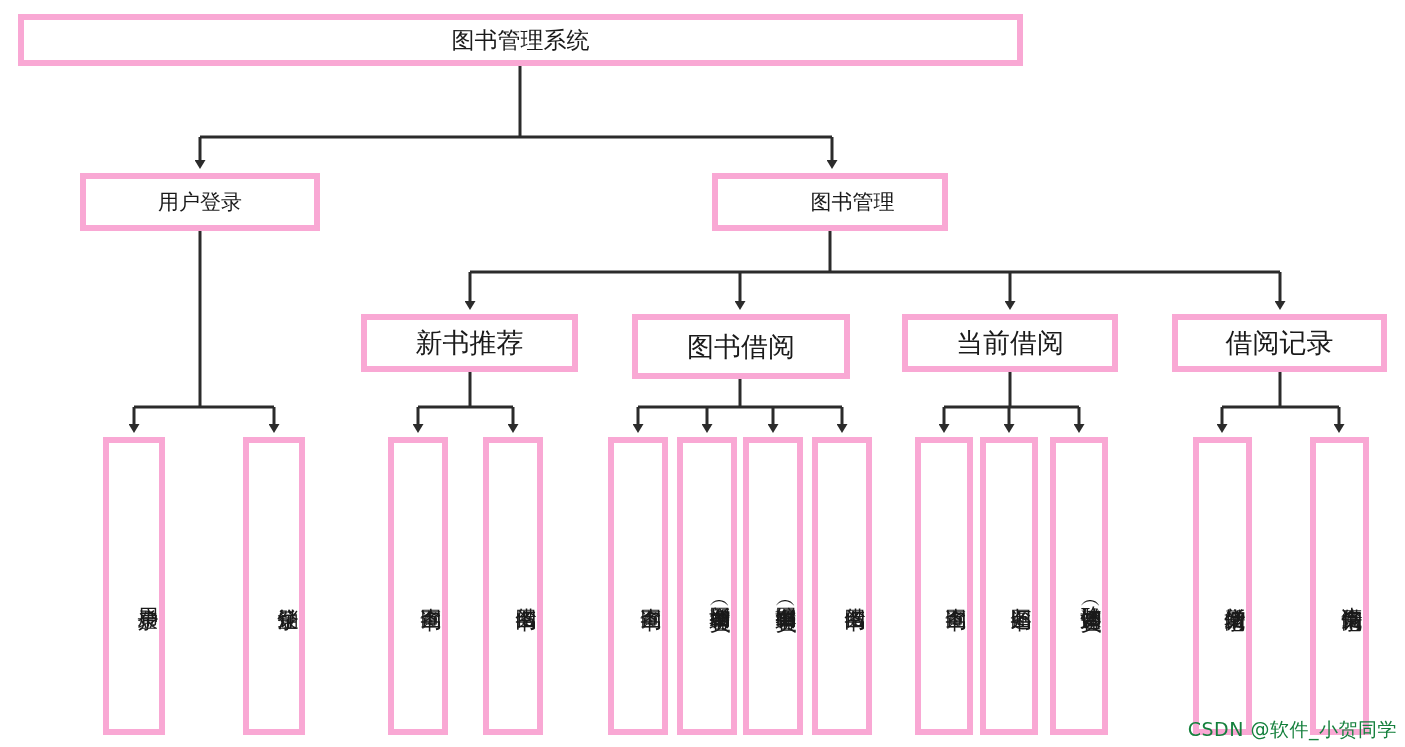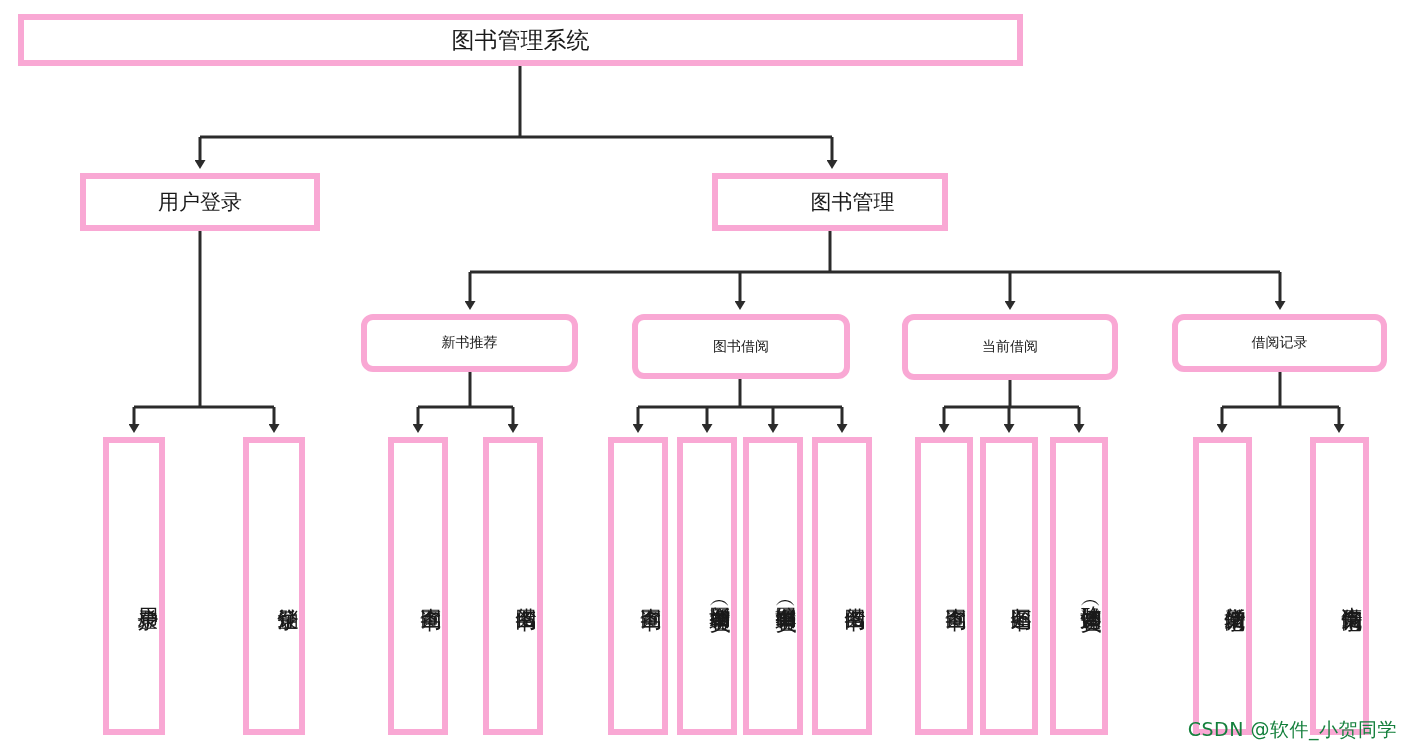--- a/index.html
+++ b/index.html
@@ -27,22 +27,21 @@
     justify-content: center;
     color: #1a1a1a;
   }
   .node.root {
     font-size: 23px;
   }
   .node.lvl1 {
     font-size: 21px;
   }
   .node.lvl2 {
-    font-size: 14px;
-    border-radius: 12px;
+    font-size: 27px;
   }
   .node.leaf {
     font-size: 21px;
     writing-mode: vertical-rl;
     text-orientation: upright;
     line-height: 1.08;
     letter-spacing: 1px;
     padding-top: 14px;
     align-items: flex-start;
     justify-content: center;
@@ -134,21 +133,21 @@
   <div class="node lvl1" style="left: 712px; top: 173px; width: 236px; height: 58px; padding-left: 45px;">
     <span class="label">图书管理</span>
   </div>
 
   <div class="node lvl2" style="left: 361px; top: 314px; width: 217px; height: 58px;">
     <span class="label">新书推荐</span>
   </div>
   <div class="node lvl2" style="left: 632px; top: 314px; width: 218px; height: 65px;">
     <span class="label">图书借阅</span>
   </div>
-  <div class="node lvl2" style="left: 902px; top: 314px; width: 216px; height: 66px;">
+  <div class="node lvl2" style="left: 902px; top: 314px; width: 216px; height: 58px;">
     <span class="label">当前借阅</span>
   </div>
   <div class="node lvl2" style="left: 1172px; top: 314px; width: 215px; height: 58px;">
     <span class="label">借阅记录</span>
   </div>
 
   <div class="node leaf" style="left: 103px; top: 437px; width: 62px; height: 298px;">
     <span class="label">用户登录</span>
   </div>
   <div class="node leaf" style="left: 243px; top: 437px; width: 62px; height: 298px;">

